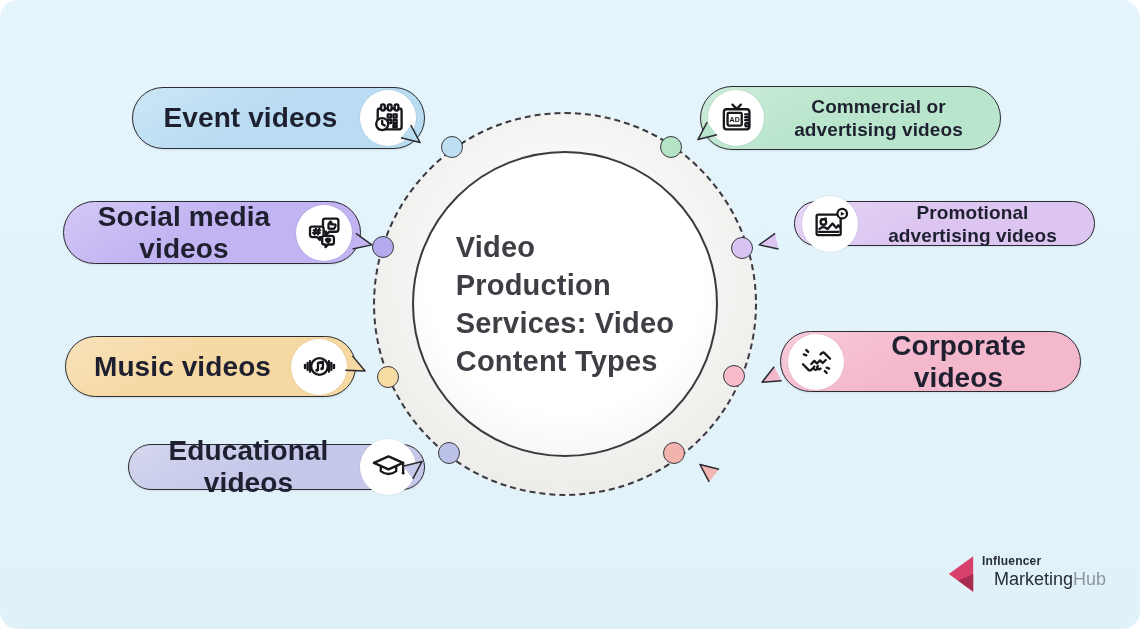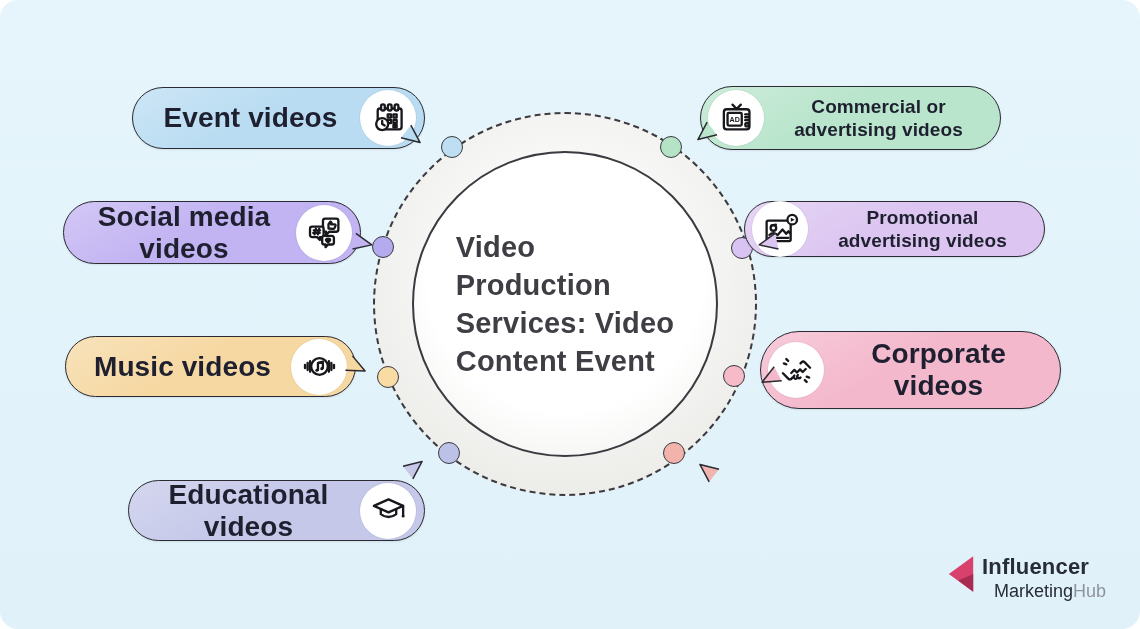--- a/index.html
+++ b/index.html
@@ -50,24 +50,24 @@
   .pill-label{
     font-weight:bold;font-size:28px;color:#1e2030;text-align:center;letter-spacing:.1px;
   }
   .pill-label.two-line{font-size:19px;line-height:23px;}
   .pill-label.two-line span{display:block;}
   .pill-left{padding:0 74px 0 18px;}
   .pill-right{padding:0 18px 0 74px;}
   .pill-event{left:132px;top:87px;width:293px;height:62px}
   .pill-social{left:63px;top:201px;width:298px;height:63px}
   .pill-music{left:65px;top:336px;width:291px;height:61px}
-  .pill-edu{left:128px;top:480px;width:297px;height:61px}
+  .pill-edu{left:128px;top:444px;width:297px;height:46px}
   .pill-commercial{left:700px;top:86px;width:301px;height:64px}
-  .pill-promo{left:744px;top:201px;width:301px;height:56px}
-  .pill-corporate{left:760px;top:331px;width:301px;height:78px}
+  .pill-promo{left:794px;top:201px;width:301px;height:45px}
+  .pill-corporate{left:780px;top:331px;width:301px;height:61px}
   .pill-real{left:700px;top:457px;width:303px;height:60px}
   .icon-circle{
     position:absolute;width:56px;height:56px;border-radius:50%;background:#ffffff;
     display:flex;align-items:center;justify-content:center;
     box-shadow:0 0 0 1px rgba(0,0,0,.04);
   }
   .pill-left .icon-circle{right:8px;top:50%;transform:translateY(-50%);}
   .pill-right .icon-circle{left:7px;top:50%;transform:translateY(-50%);}
   .icon-circle svg{width:37px;height:37px;}
   .icon-stroke{fill:none;stroke:#17171c;stroke-width:1.5;stroke-linecap:round;stroke-linejoin:round;}
@@ -80,36 +80,36 @@
   .tail-social{left:350px;top:230px;transform:rotate(12deg)}
   .tail-music{left:344px;top:354px;transform:rotate(26deg)}
   .tail-edu{left:402px;top:454px;transform:rotate(-38deg)}
   .tail-commercial{left:692px;top:121px;transform:rotate(142deg)}
   .tail-promo{left:755px;top:230px;transform:rotate(168deg)}
   .tail-corporate{left:757px;top:365px;transform:rotate(152deg)}
   .tail-real{left:694px;top:457px;transform:rotate(218deg)}
   
   .logo{position:absolute;left:946px;top:554px;display:flex;align-items:flex-start;gap:6px;z-index:6;}
   .logo-text{display:flex;flex-direction:column;}
-  .logo-line1{font-weight:bold;font-size:22px;color:#272c3b;letter-spacing:.2px;}
+  .logo-line1{font-weight:bold;font-size:12px;color:#272c3b;letter-spacing:.2px;}
   .logo-line2{font-weight:400;font-size:18px;color:#272c3b;margin-left:12px;margin-top:1px;}
   .logo-line2 .hub{color:#8e949e;}
 </style>
 </head>
 <body>
 
 <div class="canvas">
 
   <div class="outer-ring"></div>
   <div class="inner-circle">
     <div class="center-title">
       <span>Video</span>
       <span>Production</span>
       <span>Services: Video</span>
-      <span>Content Event</span>
+      <span>Content Types</span>
     </div>
   </div>
 
   <span class="dot dot-event" style="background-color: rgb(190, 223, 242);"></span>
   <span class="dot dot-social" style="background-color: rgb(180, 171, 239);"></span>
   <span class="dot dot-music" style="background-color: rgb(248, 220, 164);"></span>
   <span class="dot dot-edu" style="background-color: rgb(188, 193, 232);"></span>
   <span class="dot dot-commercial" style="background-color: rgb(180, 227, 198);"></span>
   <span class="dot dot-promo" style="background-color: rgb(217, 195, 242);"></span>
   <span class="dot dot-corporate" style="background-color: rgb(247, 186, 201);"></span>

